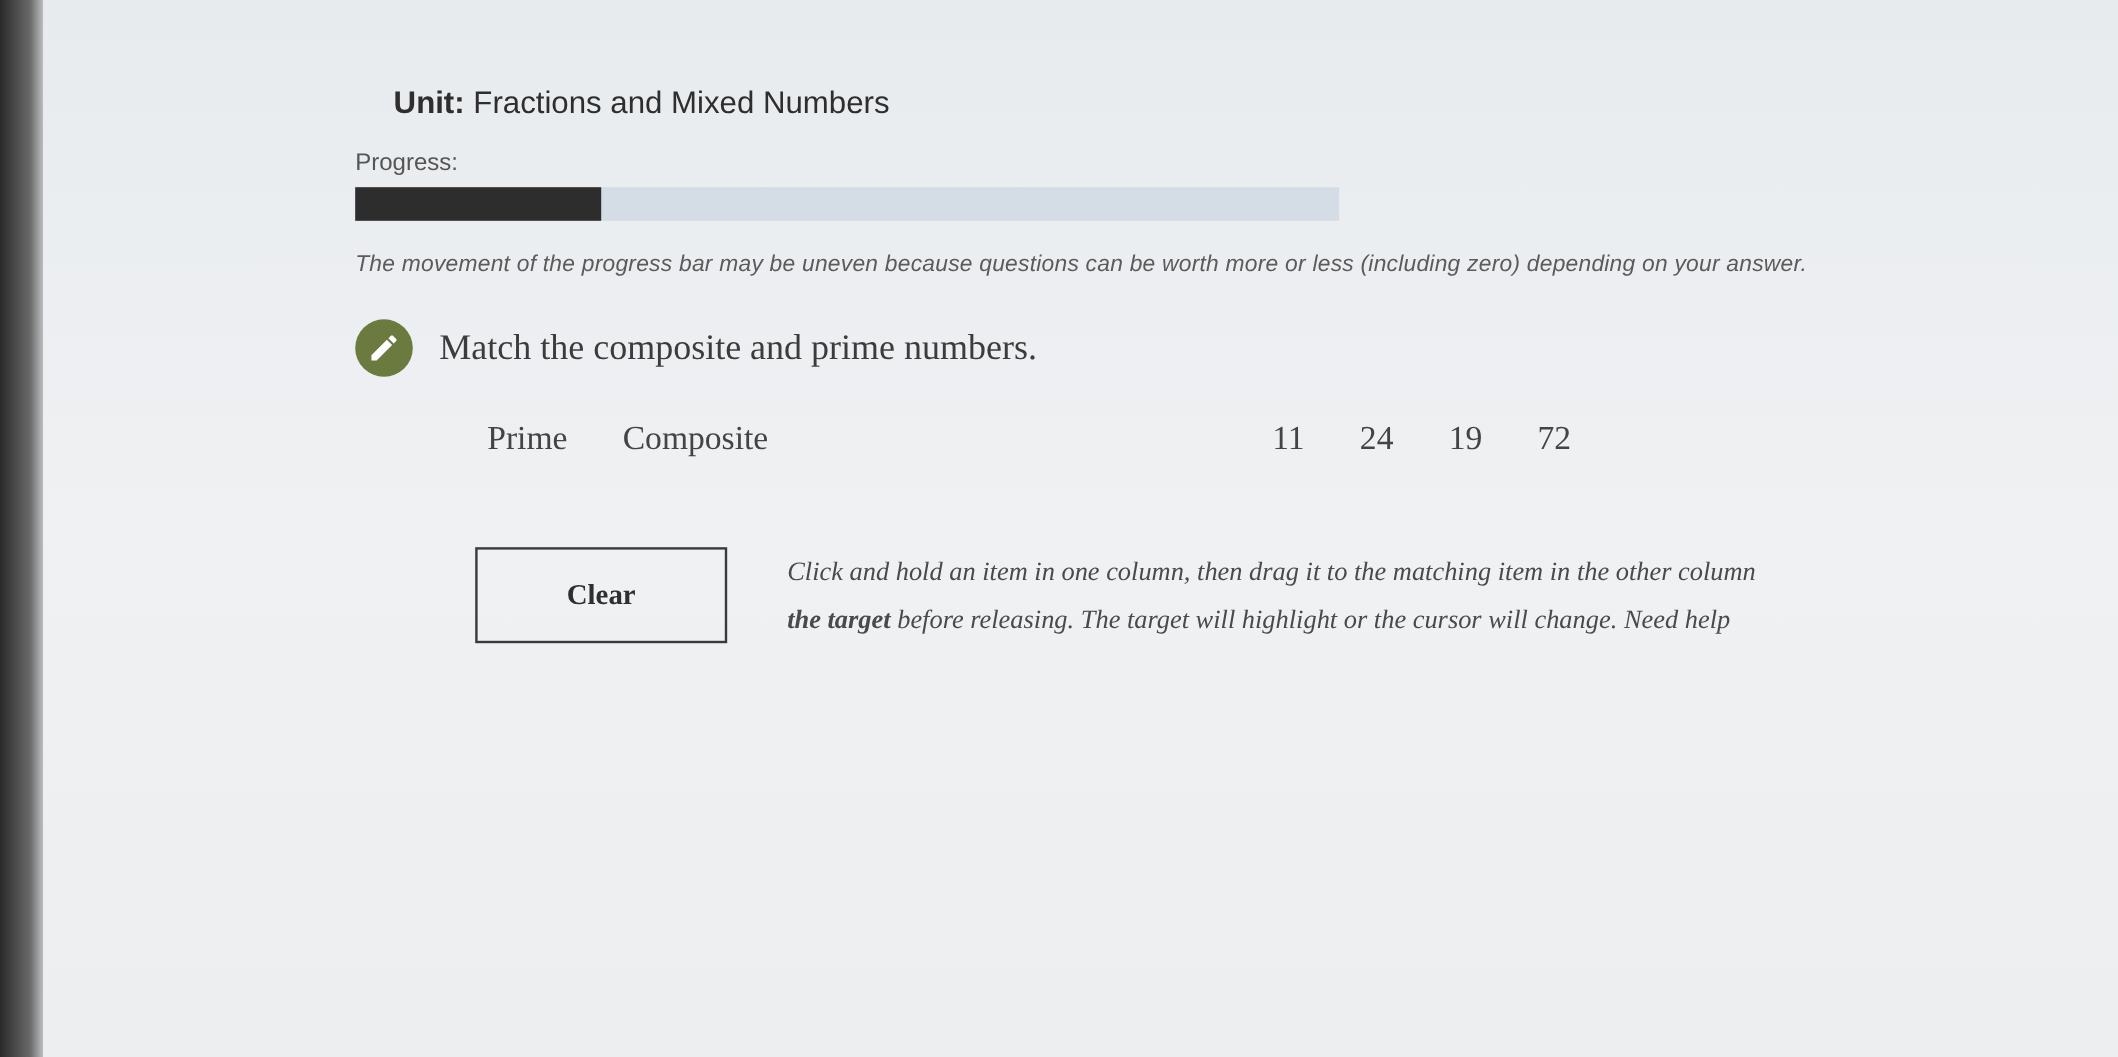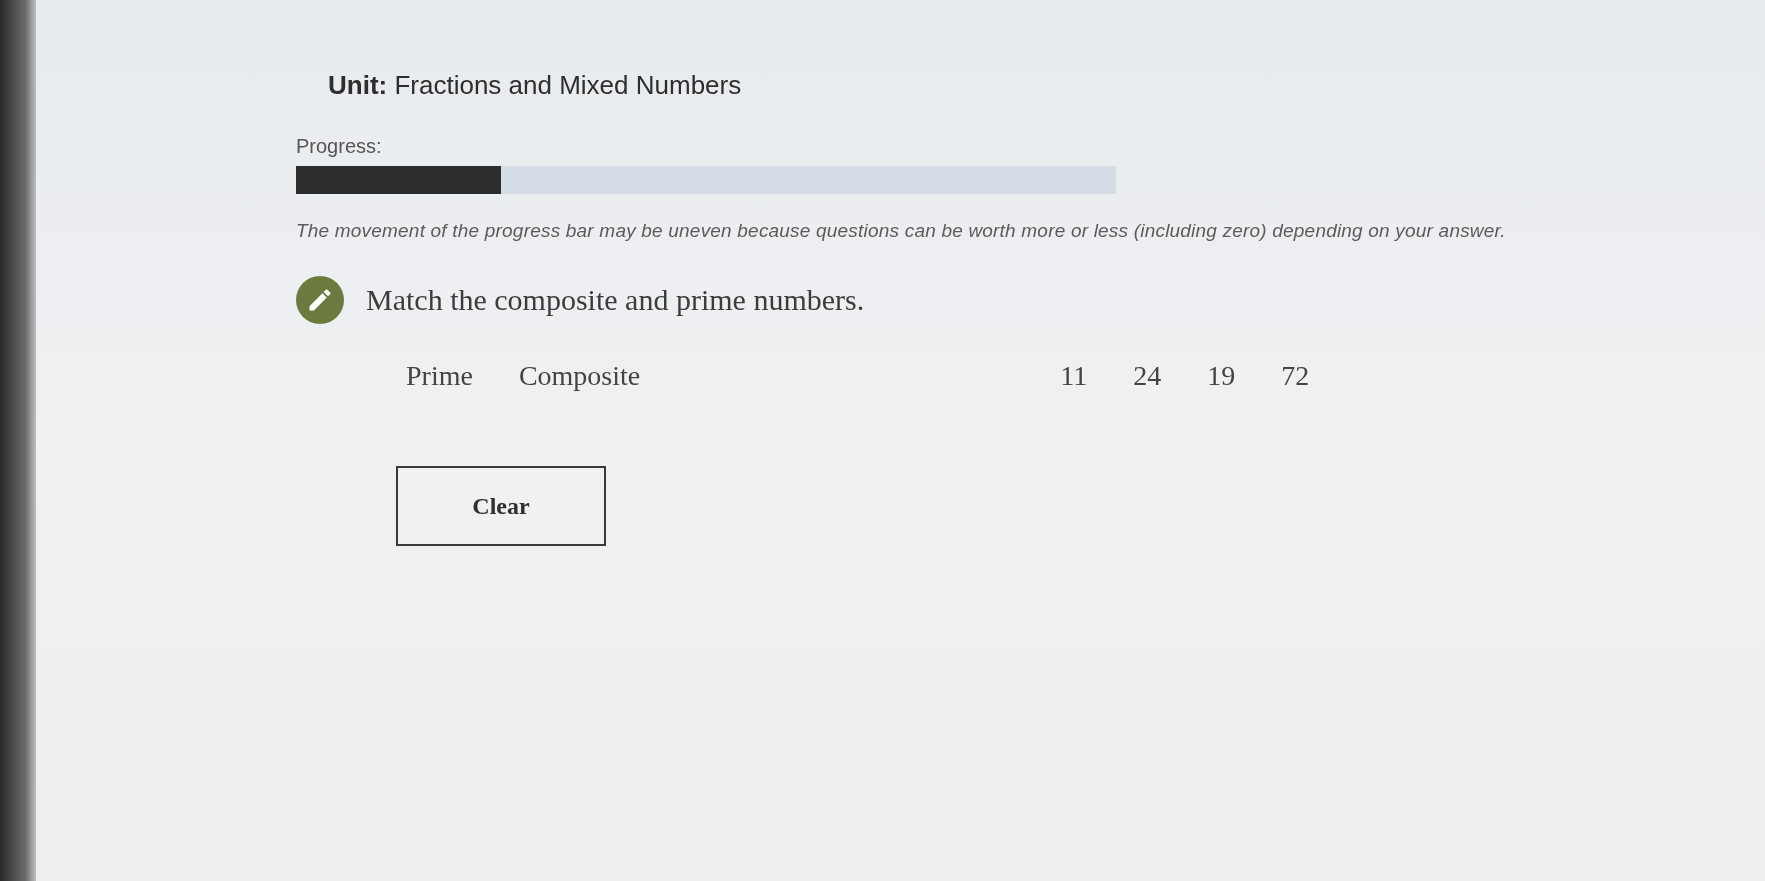--- a/index.html
+++ b/index.html
@@ -27,21 +27,21 @@
     padding: 70px 0 0 260px;
     background: linear-gradient(to bottom, #e8ebee 0%, #eff1f3 50%, #eceef0 100%);
   }
   .unit-line {
     font-family: Verdana, Arial, sans-serif;
     font-size: 26px;
     color: #2e2e2e;
   }
   .unit-line .bold { font-weight: bold; margin-left: 32px; }
   .progress-label {
-    margin-top: 34px;
+    margin-top: 24px;
     font-family: Verdana, Arial, sans-serif;
     font-size: 20px;
     color: #555;
   }
   .progress-bar {
     margin-top: 8px;
     width: 820px;
     height: 28px;
     background: #d4dde6;
     position: relative;
@@ -164,15 +164,19 @@
         <div class="match-item num">11</div>
         <div class="match-item num">24</div>
         <div class="match-item num">19</div>
         <div class="match-item num">72</div>
       </div>
     </div>
   </div>
 
   <div class="bottom-row">
     <button class="clear-btn">Clear</button>
+    <div class="instructions">
+      <span>Click and hold an item in one column, then drag it to the matching item in the other column</span><br>
+      <span class="bolditalic">the target</span><span> before releasing. The target will highlight or the cursor will change. Need help</span>
+    </div>
   </div>
 
 </div>
 
 </body></html>

